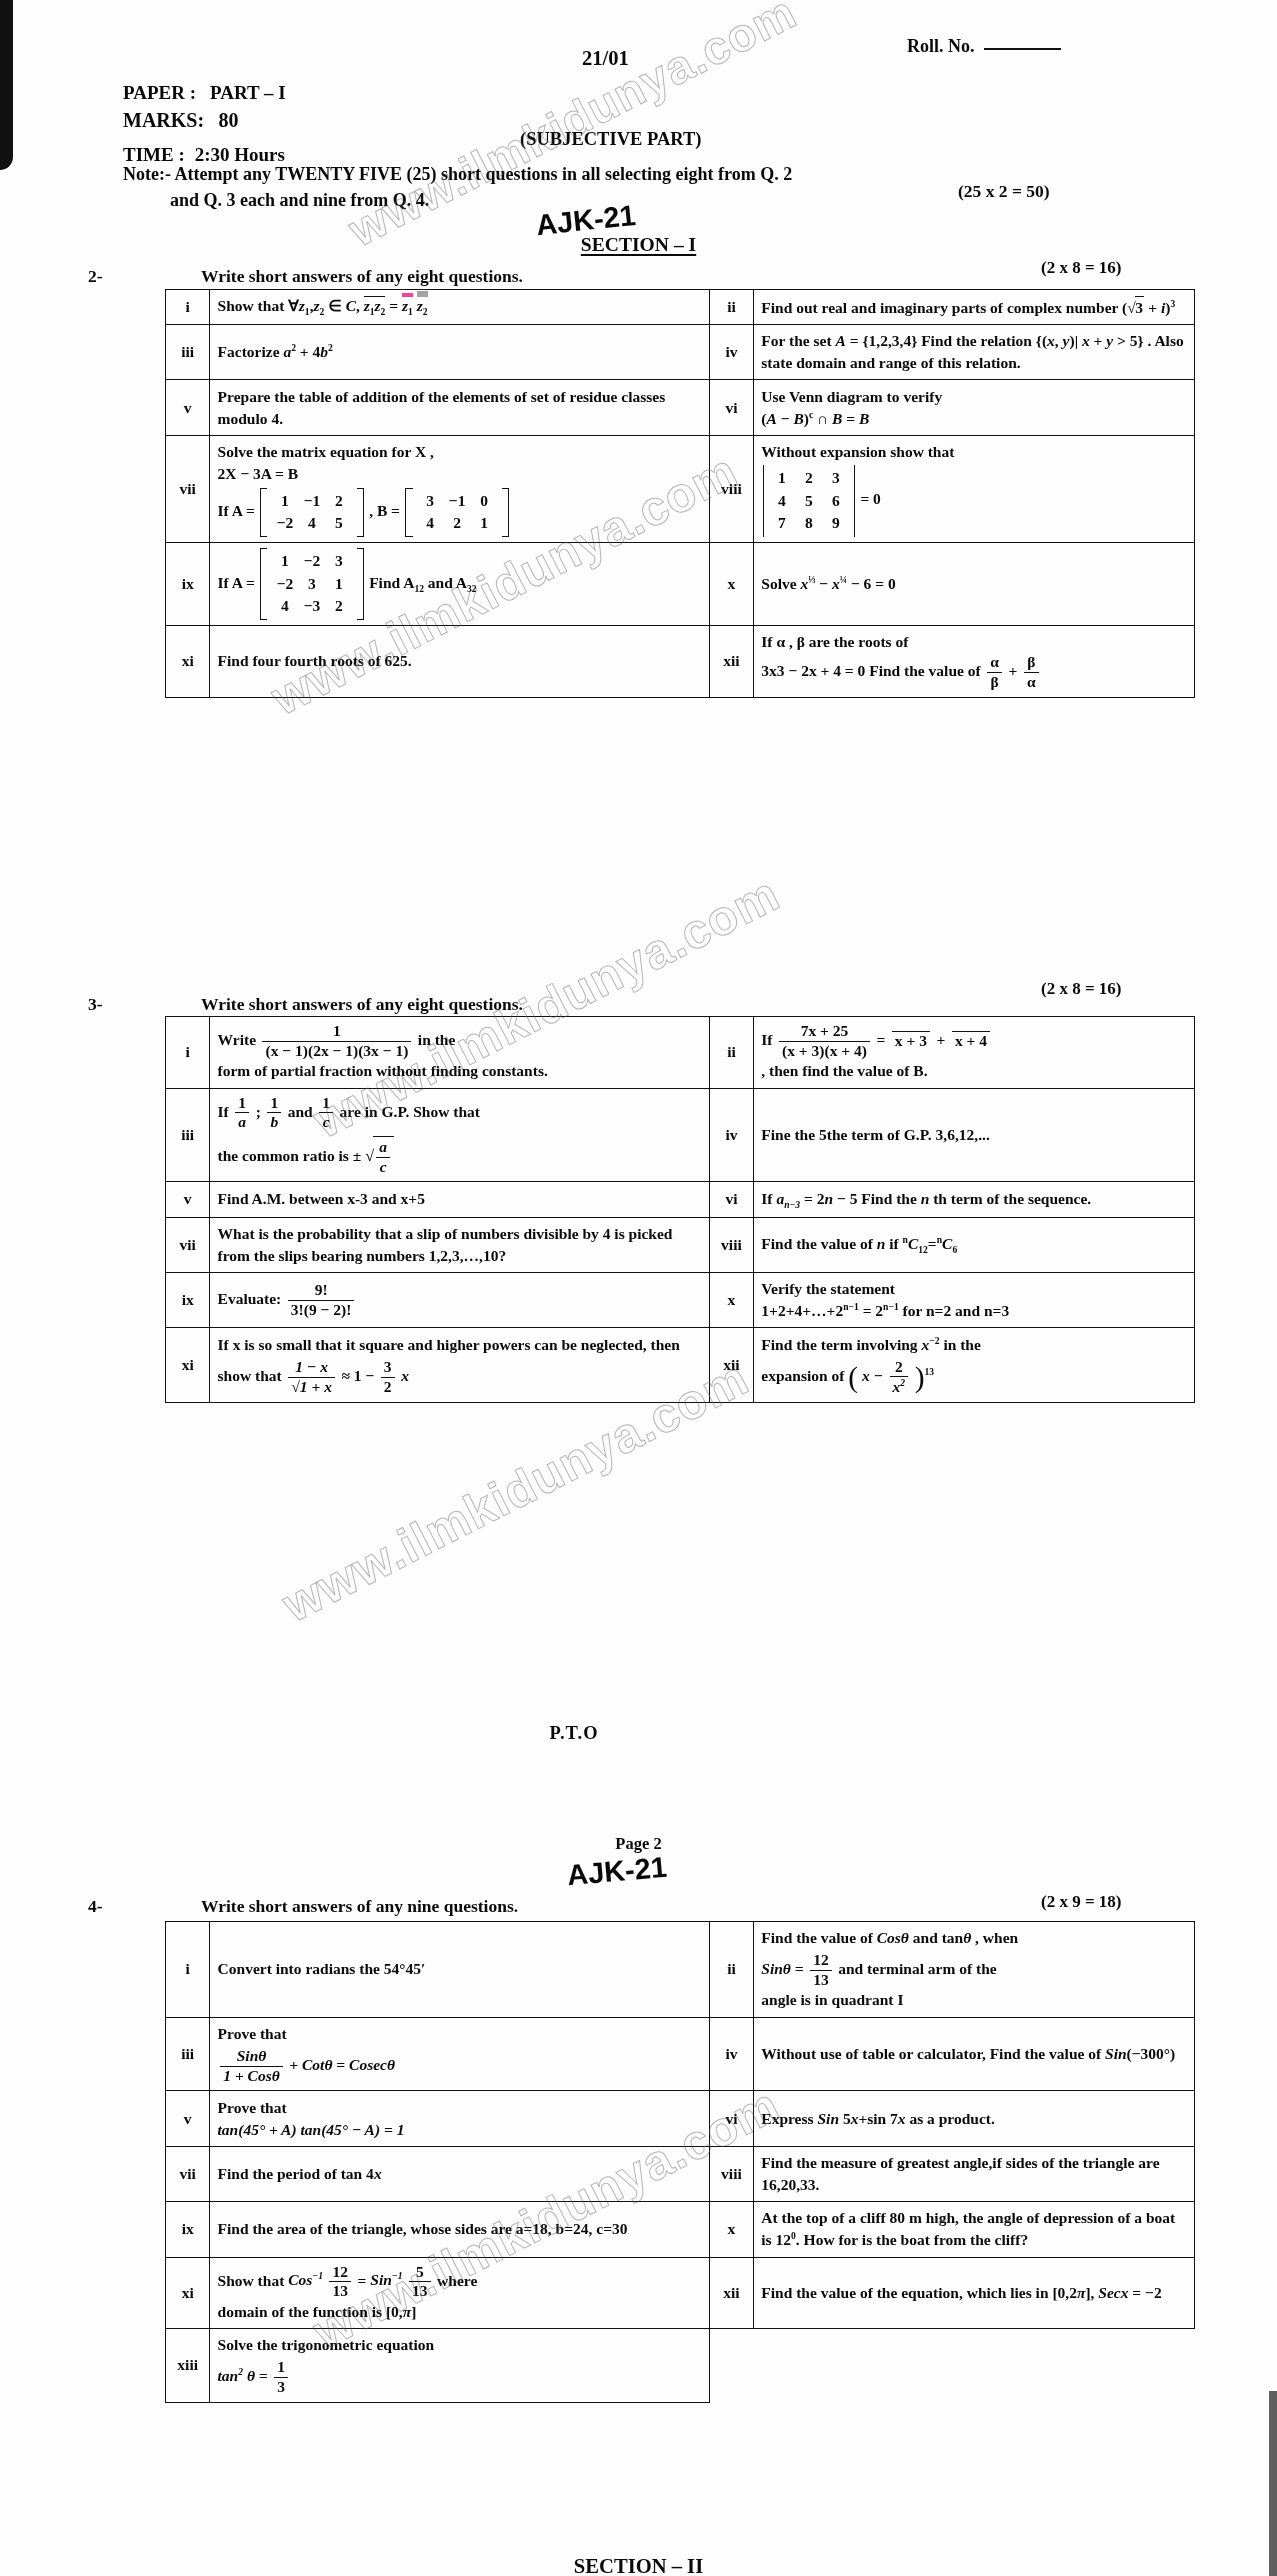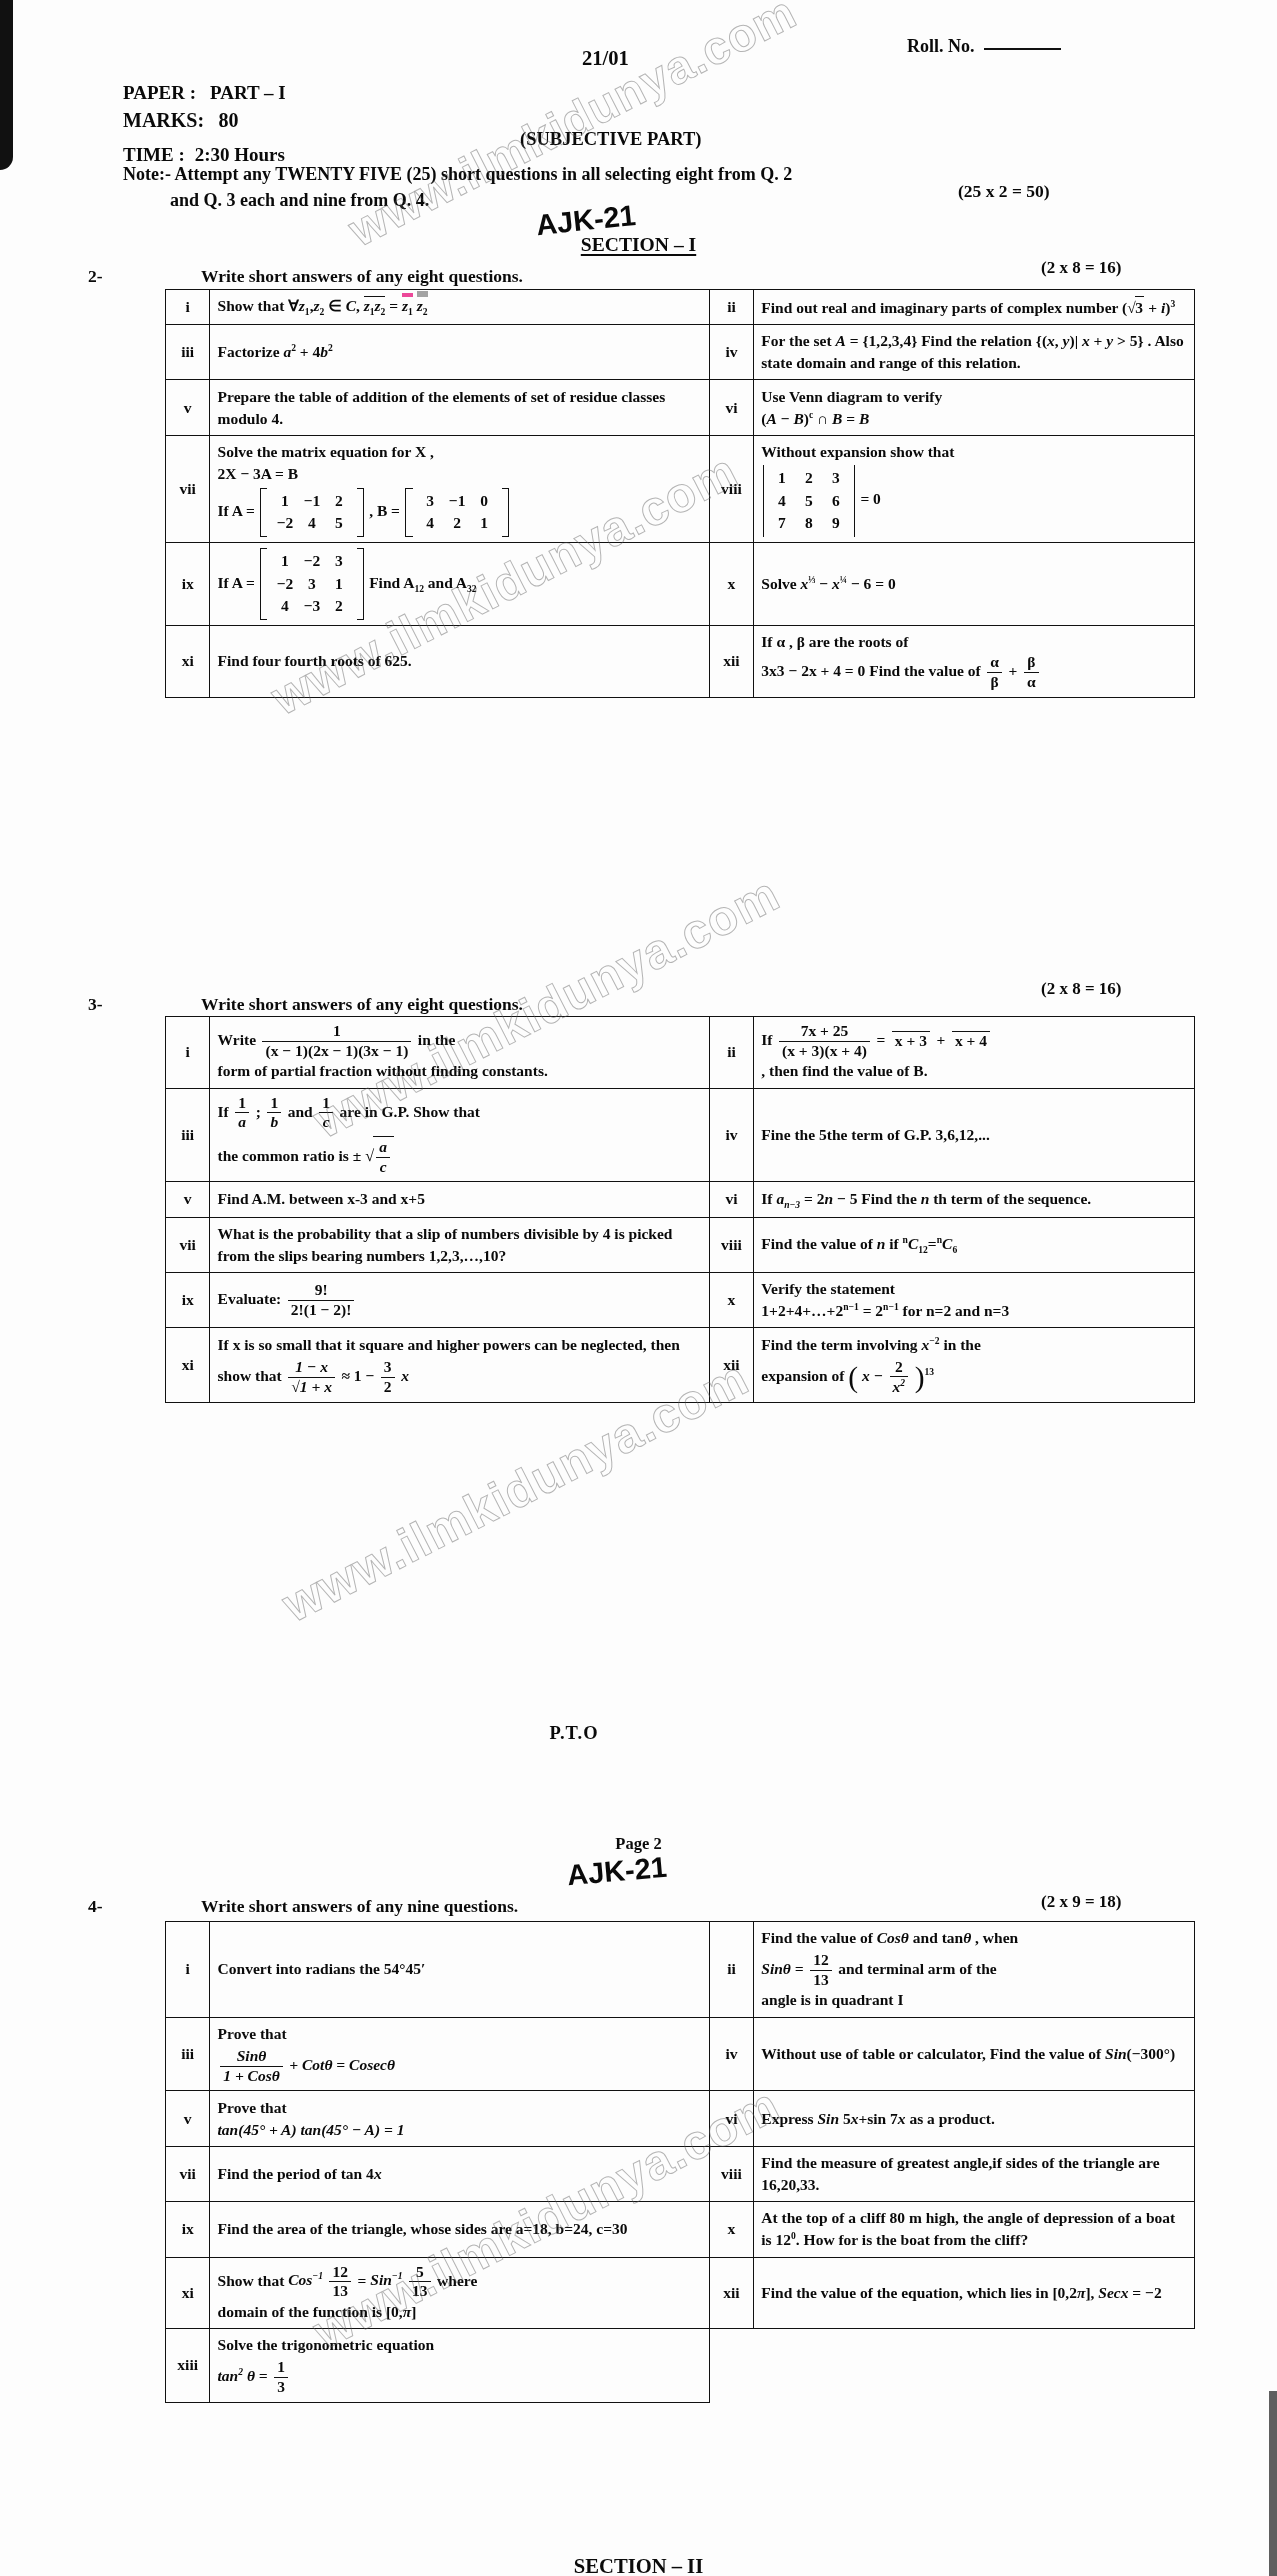--- a/index.html
+++ b/index.html
@@ -329,21 +329,21 @@
       <td class="rn">viii</td>
       <td class="qc">Find the value of <i>n</i> if <sup>n</sup><i>C</i><sub>12</sub>=<sup>n</sup><i>C</i><sub>6</sub></td>
     </tr>
     <tr>
       <td class="rn">ix</td>
       <td class="qc">
         <span style="white-space:nowrap">
           <span>Evaluate:</span>
           <span class="frac">
             <span class="num">9!</span>
-            <span class="den">2!(1 − 2)!</span>
+            <span class="den">3!(9 − 2)!</span>
           </span>
         </span>
       </td>
       <td class="rn">x</td>
       <td class="qc">Verify the statement<br>1+2+4+…+2<sup>n−1</sup> = 2<sup>n−1</sup> for n=2 and n=3</td>
     </tr>
     <tr>
       <td class="rn">xi</td>
       <td class="qc">
         <div>If x is so small that it square and higher powers can be neglected, then</div>

